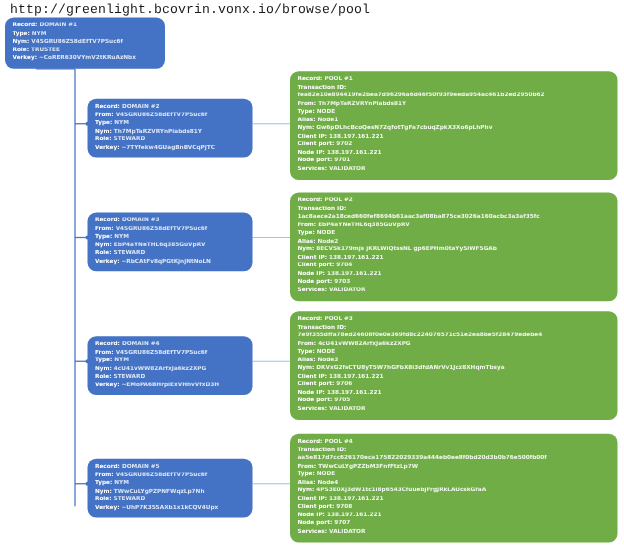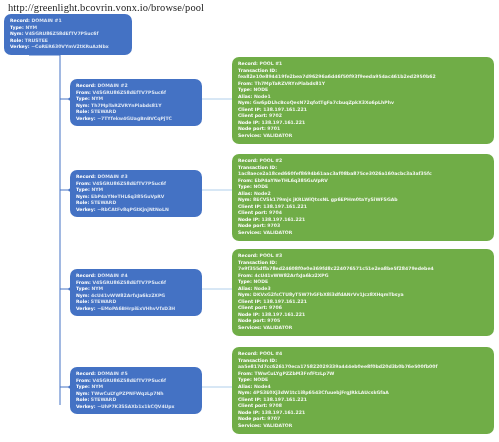--- a/index.html
+++ b/index.html
@@ -13,21 +13,21 @@
     font-family: "DejaVu Sans", sans-serif;
     overflow: hidden;
     position: relative;
   }
   #url-bar {
     position: absolute;
     left: 8px;
     top: 2px;
     font-size: 10.5px;
     color: #1a1a1a;
-    font-family: Liberation Serif, serif;
+    font-family: Liberation Mono, monospace;
     letter-spacing: 0.1px;
     white-space: nowrap;
   }
   #canvas {
     position: absolute;
     left: 0;
     top: 0;
     width: 499px;
     height: 442px;
   }

